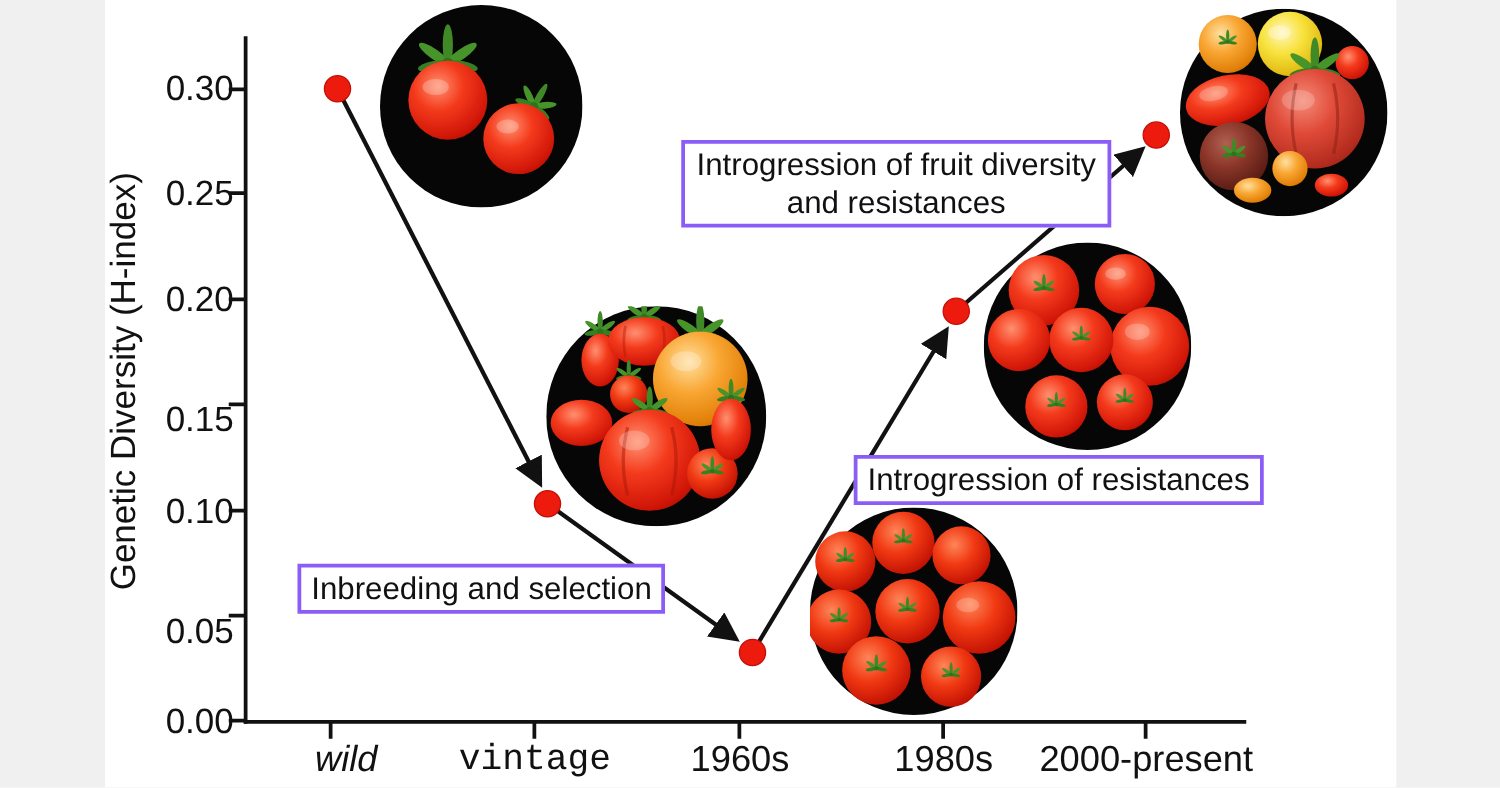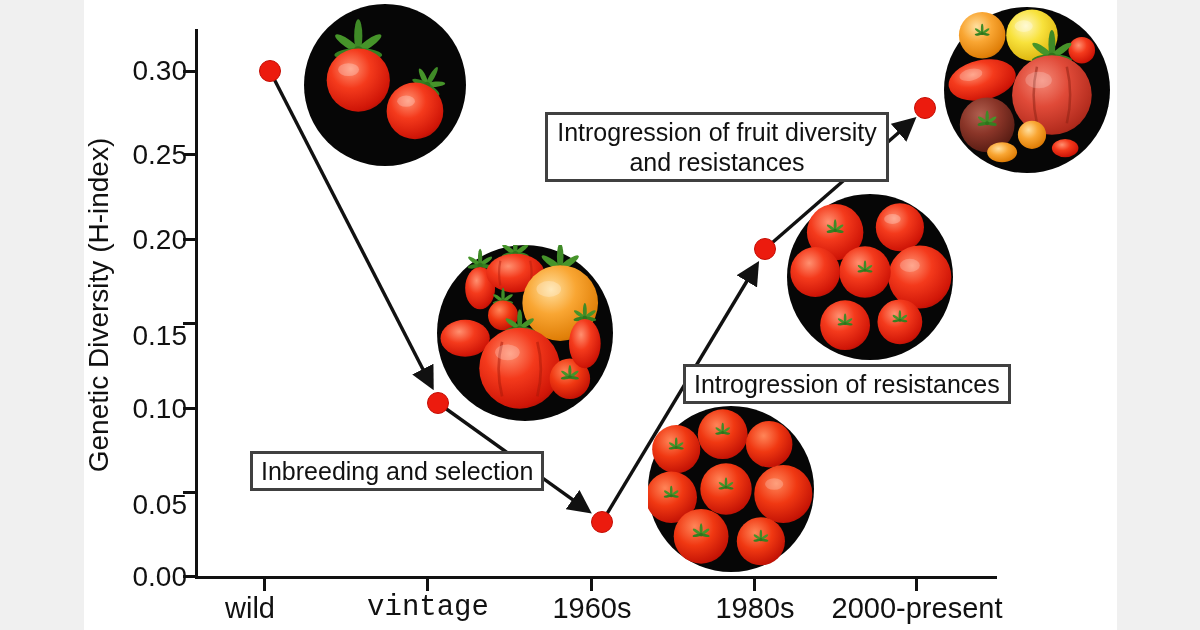--- a/index.html
+++ b/index.html
@@ -8,21 +8,21 @@
   .panel{position:absolute;left:84px;top:0;width:1033px;height:630px;background:#ffffff;}
   .axis{position:absolute;background:#111;}
   .ytick{position:absolute;left:183px;width:13px;height:3px;background:#111;}
   .xtick{position:absolute;top:578px;width:3px;height:13px;background:#111;}
   .ylab{position:absolute;left:105px;width:82px;text-align:right;font-size:28px;line-height:34px;}
   .xlab{position:absolute;top:591px;width:220px;text-align:center;font-size:29px;line-height:34px;}
   .ytitle{position:absolute;left:99px;top:305px;transform:translate(-50%,-50%) rotate(-90deg);
           font-size:28px;white-space:nowrap;}
   .dot{position:absolute;width:22px;height:22px;border-radius:50%;background:#ec1b0e;
        border:1px solid #c50e05;box-sizing:border-box;z-index:50;}
-  .ann{position:absolute;background:#fff;border:3px solid #404040;font-size:25px;line-height:30px;
+  .ann{position:absolute;background:#fff;border:3px solid #8b5cf6;font-size:25px;line-height:30px;
        padding:2px 8px;white-space:nowrap;z-index:40;}
   .ann.wide{white-space:normal;text-align:center;width:330px;padding:2px 4px;}
   .circ{position:absolute;z-index:30;}
   #arrows{position:absolute;left:0;top:0;z-index:20;}
 </style>
 </head>
 <body>
 
 <div id="stage">
 
@@ -98,21 +98,21 @@
   <div class="ylab" style="top:307px;margin-top:12px;">0.15</div>
   <div class="ylab" style="top:392px;">0.10</div>
   <div class="ylab" style="top:476px;margin-top:12px;">0.05</div>
   <div class="ylab" style="top:560px;">0.00</div>
 
   <div class="xtick" style="left:263px;"></div>
   <div class="xtick" style="left:426px;"></div>
   <div class="xtick" style="left:590px;"></div>
   <div class="xtick" style="left:753px;"></div>
   <div class="xtick" style="left:915px;"></div>
-  <div class="xlab" style="left:140px;">wild</div>
+  <div class="xlab" style="left:167px;font-style:italic;">wild</div>
   <div class="xlab" style="left:318px;font-family:Liberation Mono, monospace;">vintage</div>
   <div class="xlab" style="left:482px;">1960s</div>
   <div class="xlab" style="left:645px;">1980s</div>
   <div class="xlab" style="left:807px;">2000-present</div>
 
   <svg id="arrows" width="1200" height="630">
     <g stroke="#111" stroke-width="3.4" fill="none">
       <line x1="270" y1="71" x2="431" y2="385" marker-end="url(#ah)"></line>
       <line x1="438" y1="403" x2="587" y2="510" marker-end="url(#ah)"></line>
       <line x1="602" y1="522" x2="756" y2="266" marker-end="url(#ah)"></line>
@@ -207,21 +207,21 @@
     <path d="M12 -28 Q4 6 12 40" stroke="#8a1f12" stroke-width="3" fill="none" opacity="0.5"></path>
     <path d="M48 -28 Q56 6 48 40" stroke="#8a1f12" stroke-width="3" fill="none" opacity="0.5"></path>
     <ellipse cx="14" cy="-12" rx="16" ry="10" fill="#fff" opacity="0.2"></ellipse>
     <circle cx="-48" cy="42" r="33" fill="url(#gD)"></circle>
     <use href="#star" transform="translate(-48,40) scale(0.9)"></use>
     <circle cx="6" cy="54" r="17" fill="url(#gO)"></circle>
     <ellipse cx="-30" cy="75" rx="18" ry="12" fill="url(#gO)"></ellipse>
     <ellipse cx="46" cy="70" rx="16" ry="11" fill="url(#gR)"></ellipse>
   </svg>
 
-  <div class="ann" style="left:250px;top:451px;">Inbreeding and selection</div>
+  <div class="ann" style="left:238px;top:451px;">Inbreeding and selection</div>
   <div class="ann" style="left:683px;top:364px;">Introgression of resistances</div>
   <div class="ann wide" style="left:545px;top:112px;">Introgression of fruit diversity and resistances</div>
 
   <div class="dot" style="left:259px;top:60px;"></div>
   <div class="dot" style="left:427px;top:392px;"></div>
   <div class="dot" style="left:591px;top:511px;"></div>
   <div class="dot" style="left:754px;top:238px;"></div>
   <div class="dot" style="left:914px;top:97px;"></div>
 
 </div>

